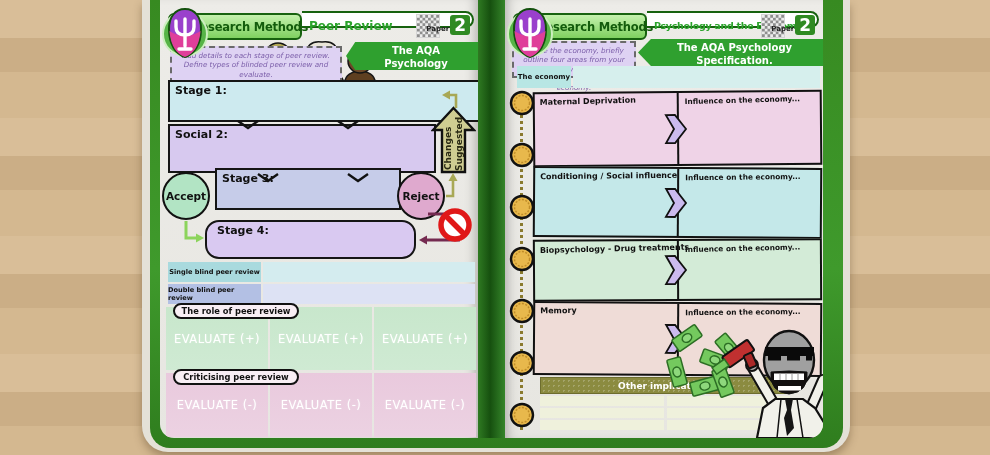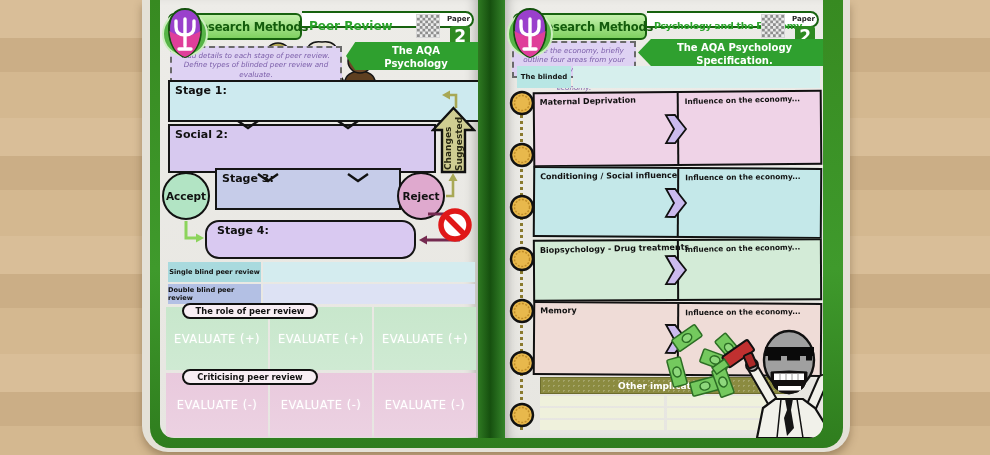--- a/index.html
+++ b/index.html
@@ -17,21 +17,21 @@
   .page-left{left:10px;border-radius:0 0 0 14px;box-shadow:inset -9px 0 12px -7px rgba(0,0,0,.28);}
   .page-right{left:355px;border-radius:0 0 14px 0;box-shadow:inset 9px 0 12px -7px rgba(0,0,0,.28);}
   
   .brand-bar{position:absolute;left:8px;top:13px;width:134px;height:27px;background:linear-gradient(180deg,#c4f1ad,#7fd160);border:2px solid #17620f;border-radius:6px;display:flex;align-items:center;justify-content:center;padding-left:30px;box-sizing:border-box;}
   .brand-bar span{font-weight:bold;font-size:11.5px;color:#135c0c;letter-spacing:-.2px;white-space:nowrap;}
   .title-strip{position:absolute;left:142px;top:11px;width:172px;height:17px;background:#fff;border:2px solid #17620f;border-left:none;border-radius:0 9px 9px 0;box-sizing:border-box;}
   .page-title{position:absolute;left:7px;top:0;line-height:26px;font-weight:bold;color:#2ba32b;white-space:nowrap;}
   .pt-l{font-size:12px;}
   .pt-r{font-size:9.5px;letter-spacing:-.3px;}
   .qr{position:absolute;right:33px;top:2px;width:22px;height:22px;background:repeating-conic-gradient(#8e8e8e 0% 25%,#ececec 0% 50%) 0 0/5.5px 5.5px;outline:1px solid #d4d4d4;}
-  .paper{position:absolute;right:2px;top:2px;display:flex;align-items:flex-end;gap:1px;flex-direction:column;}
+  .paper{position:absolute;right:2px;top:2px;display:flex;align-items:flex-end;gap:1px;}
   .paper .plabel{font-size:7px;font-weight:bold;color:#222;padding-bottom:2px;}
   .paper .pnum{font-size:17px;line-height:20px;font-weight:bold;color:#fff;background:#2f8a22;border-radius:3px;padding:0 4px;}
   .logo{position:absolute;left:0;top:4px;width:50px;height:56px;z-index:3;}
   
   .instruction{position:absolute;background:#ded2f3;border:2px dashed #6a6a6a;color:#7b5ea9;font-style:italic;font-size:7.2px;line-height:1.3;text-align:center;padding:3px 4px;box-sizing:border-box;}
   .spec{position:absolute;background:#2fa02f;color:#fff;text-align:center;padding:3px 6px 3px 14px;box-sizing:border-box;clip-path:polygon(0 50%,7% 0,100% 0,100% 100%,7% 100%);}
   .spec .st{font-weight:bold;font-size:10px;display:block;line-height:1.25;}
   .spec .ss{font-size:6.2px;display:block;line-height:1.25;}
   
   .stage{position:absolute;border:2px solid #151515;box-sizing:border-box;z-index:1;}
@@ -49,21 +49,21 @@
   .larrows{position:absolute;left:0;top:0;width:318px;height:438px;z-index:3;pointer-events:none;}
   .brow{position:absolute;height:20px;}
   .brow .blabel{position:absolute;left:0;top:0;bottom:0;display:flex;align-items:center;justify-content:center;font-weight:bold;font-size:6.6px;color:#111;}
   .brow .bvalue{position:absolute;top:0;bottom:0;}
   .brow1{top:262px;left:8px;width:307px;}
   .brow1 .blabel{width:93px;background:#a9dade;}
   .brow1 .bvalue{left:95px;right:0;background:#d4ecef;}
   .brow2{top:284px;left:8px;width:307px;}
   .brow2 .blabel{width:93px;background:#b3c0e4;}
   .brow2 .bvalue{left:95px;right:0;background:#dde2f4;}
-  .pill{position:absolute;left:22px;width:136px;height:16px;background:#f8eef4;border:2px solid #111;border-radius:9px;display:flex;align-items:center;justify-content:center;font-weight:bold;font-size:8.3px;color:#111;z-index:5;box-sizing:border-box;}
+  .pill{position:absolute;left:13px;width:126px;height:16px;background:#f8eef4;border:2px solid #111;border-radius:9px;display:flex;align-items:center;justify-content:center;font-weight:bold;font-size:8.3px;color:#111;z-index:5;box-sizing:border-box;}
   .pill-role{top:303px;}
   .pill-crit{top:369px;}
   .evalbox{position:absolute;width:102px;display:flex;align-items:center;justify-content:center;font-weight:normal;font-size:11.5px;color:#fff;letter-spacing:.5px;text-shadow:0 0 2px rgba(255,255,255,.4);}
   .evp{top:307px;height:63px;background:linear-gradient(180deg,#c8e7cc,#cfead3);}
   .evm{top:373px;height:64px;background:linear-gradient(180deg,#e9c9dd,#ecd2e2);}
   .c1{left:6px;} .c2{left:110px;} .c3{left:214px;}
   
   .econrow{position:absolute;top:66px;left:12px;width:303px;height:22px;}
   .econrow .elabel{position:absolute;left:0;top:0;bottom:0;width:54px;background:#b8e6e4;display:flex;align-items:center;justify-content:center;font-weight:bold;font-size:7px;color:#111;}
   .econrow .evalue{position:absolute;left:56px;right:0;top:0;bottom:0;background:#d6efed;}
@@ -250,21 +250,21 @@
         </span>
       </div>
 
       <div class="instruction" style="left:7px;top:41px;width:124px;height:37px;">Define the economy, briefly outline four areas from your psychology course and suggest their effects on the economy.</div>
       <div class="spec" style="left:133px;top:39px;width:185px;height:27px;">
         <span class="st">The AQA Psychology Specification.</span>
         <span class="ss">The implications of psychological research for the economy.</span>
       </div>
 
       <div class="econrow">
-        <span class="elabel">The blinded</span>
+        <span class="elabel">The economy</span>
         <span class="evalue"></span>
       </div>
 
       <div class="rail"></div>
       <div class="coin" style="top:90px;"><svg width="26" height="26">
             <circle cx="13" cy="13" r="11" fill="#e8b84c" stroke="#111" stroke-width="2.4"></circle>
             <circle cx="13" cy="13" r="7.5" fill="none" stroke="#c08c28" stroke-width="1.4" stroke-dasharray="2 1.5"></circle>
           </svg></div>
       <div class="coin" style="top:142px;"><svg width="26" height="26">
             <circle cx="13" cy="13" r="11" fill="#e8b84c" stroke="#111" stroke-width="2.4"></circle>

